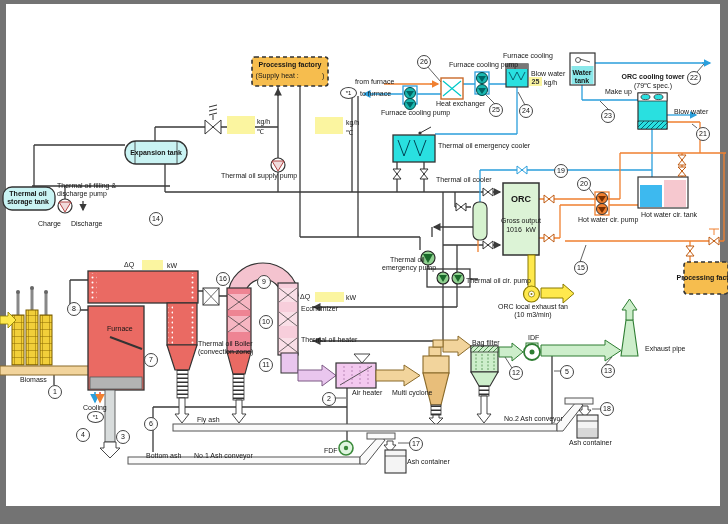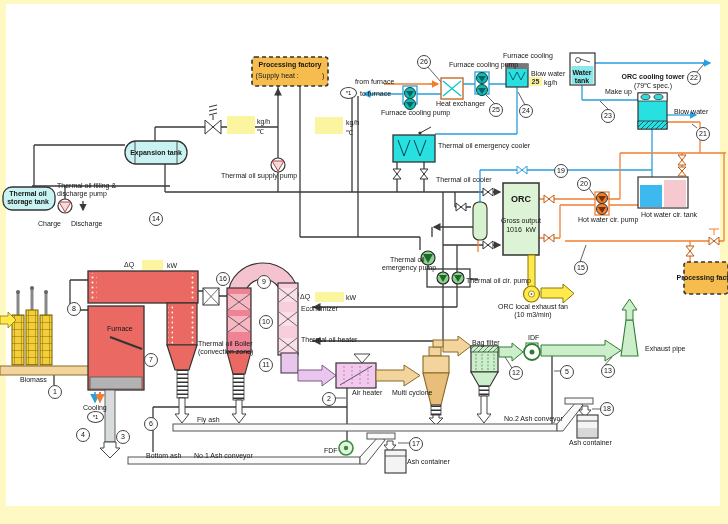--- a/index.html
+++ b/index.html
@@ -1,16 +1,16 @@
 <!DOCTYPE html>
 <html><head>
 <meta charset="utf-8">
 <style>
   html,body{margin:0;padding:0;}
-  #page{position:relative;width:728px;height:524px;background:#fef9c3;overflow:hidden;
+  #page{position:relative;width:728px;height:524px;background:#737373;overflow:hidden;
         font-family:"Liberation Sans",sans-serif;}
   #canvas{position:absolute;left:6px;top:4px;width:714px;height:502px;background:#ffffff;}
   #shapes{position:absolute;left:0;top:0;}
   .lbl{position:absolute;font:7px/8px "Liberation Sans",sans-serif;color:#161616;white-space:pre;z-index:30;}
   .lbl.b{font-weight:bold;}
   .lbl.c{transform:translateX(-50%);text-align:center;}
   .circ{position:absolute;width:12px;height:12px;border:1px solid #444;border-radius:50%;
         background:rgba(255,255,255,.92);font:7px/12px "Liberation Sans",sans-serif;
         text-align:center;color:#111;z-index:40;}
   .ybox{position:absolute;background:#fbf5a0;z-index:20;font:bold 7px/9px "Liberation Sans",sans-serif;

